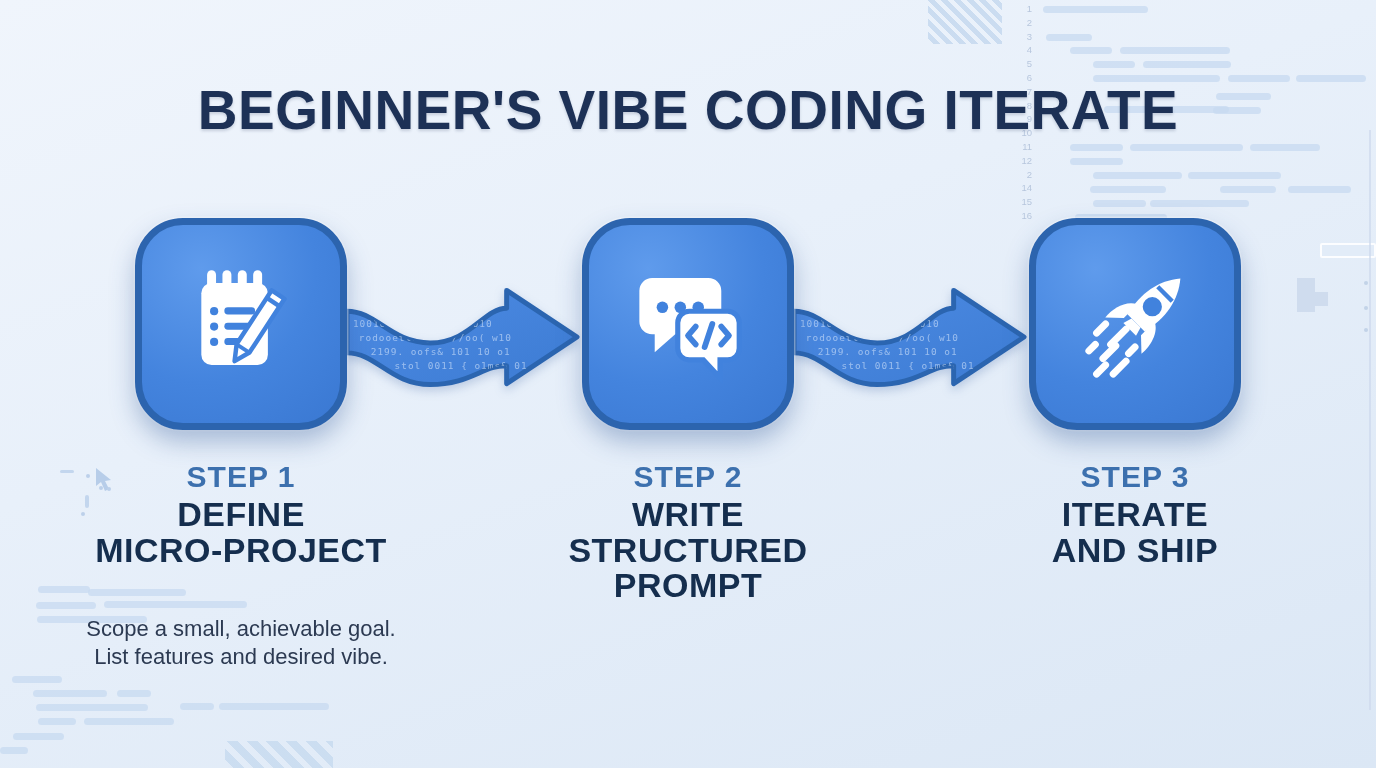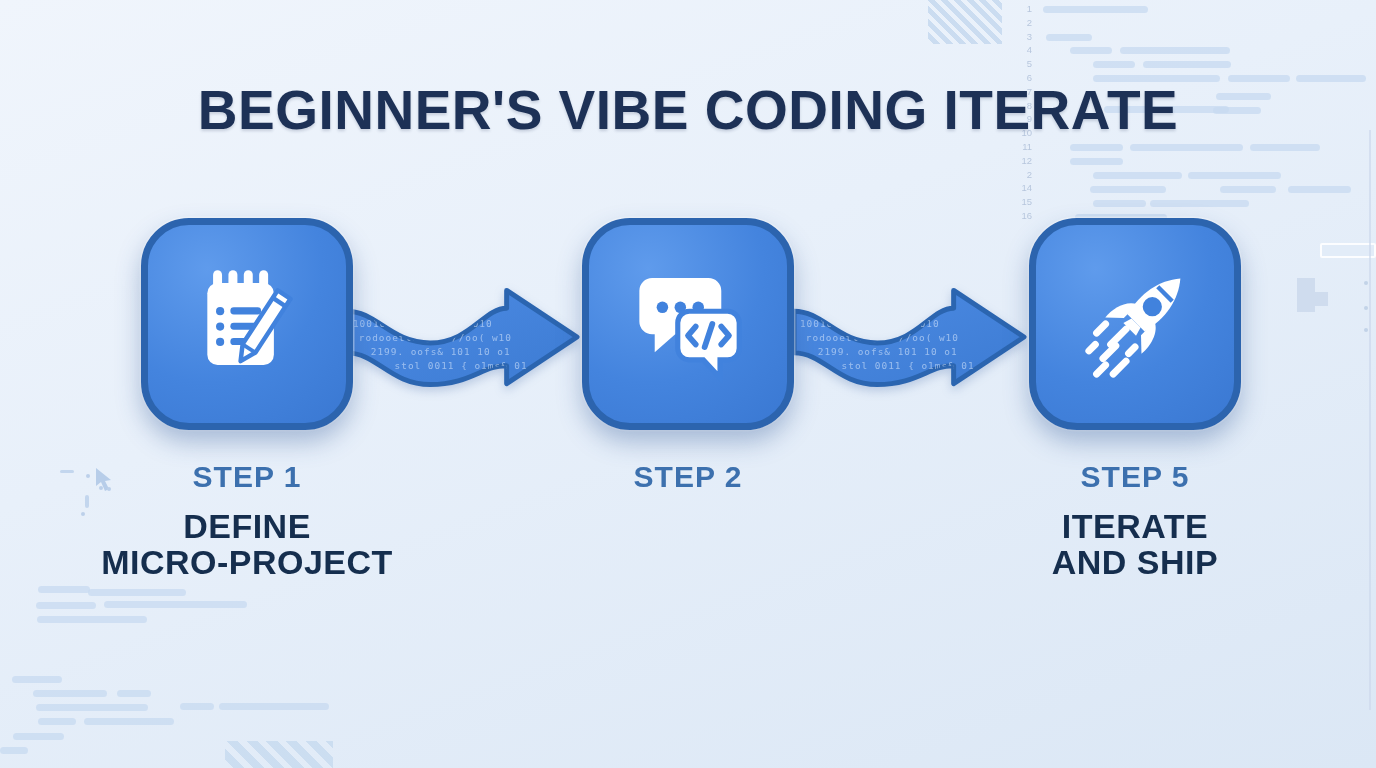--- a/index.html
+++ b/index.html
@@ -31,32 +31,32 @@
   .cdash{position:absolute;width:4px;height:13px;border-radius:2px;background:#c3d6ee;}
   .cdash2{position:absolute;width:14px;height:3px;border-radius:2px;background:#c3d6ee;}
   
   .title{
     position:absolute;left:0;top:78px;width:100%;text-align:center;z-index:2;
     font-size:55px;font-weight:bold;letter-spacing:.5px;color:#1d3156;
     text-shadow:0 2px 3px rgba(25,45,85,.18);white-space:nowrap;
   }
   
   .card{position:absolute;top:218px;width:420px;text-align:center;z-index:2;}
-  .card.c1{left:37px;} .card.c2{left:478px;} .card.c3{left:925px;}
+  .card.c1{left:31px;} .card.c2{left:478px;} .card.c3{left:925px;}
   .iconbox{
     width:212px;height:212px;margin:0 auto;border-radius:48px;
     border:7px solid #2c64ae;box-sizing:border-box;
     background:radial-gradient(circle at 30% 22%,#5f9bec 0%,#4484de 55%,#3a78d2 100%);
     box-shadow:0 12px 24px rgba(47,86,150,.35),0 0 0 1.5px rgba(255,255,255,.45);
     display:flex;align-items:center;justify-content:center;
   }
   .iconbox svg{width:128px;height:128px;}
   .step-label{margin-top:30px;font-size:30px;font-weight:bold;letter-spacing:1px;color:#3c70ae;}
   .step-heading{
-    margin-top:15px;min-height:112px;font-size:34px;font-weight:bold;line-height:1.05;
+    margin-top:3px;min-height:112px;font-size:34px;font-weight:bold;line-height:1.05;
     letter-spacing:.5px;color:#152e4e;white-space:pre-line;
   }
   .step-desc{margin-top:6px;font-size:22px;line-height:1.28;color:#2c3a52;white-space:pre-line;}
   
   .arrow{position:absolute;top:281px;width:238px;height:112px;z-index:1;}
   .arrow.a1{left:345px;} .arrow.a2{left:792px;}
   .arrow svg{width:100%;height:100%;filter:drop-shadow(0 4px 5px rgba(50,90,160,.25));}
   .arrow text{font-family:"DejaVu Sans Mono",monospace;font-size:9.5px;fill:rgba(225,238,255,.55);letter-spacing:1px;}
 </style>
 </head>
@@ -203,36 +203,41 @@
         <rect x="37" y="49" width="21" height="5.5" rx="2.7" fill="#4182dd"></rect>
         <rect x="37" y="61" width="13" height="5.5" rx="2.7" fill="#4182dd"></rect>
         <polygon points="74,23.7 84,30.3 56.6,72.3 45,79 46.6,65.7" fill="#fff" stroke="#4182dd" stroke-width="3.5" stroke-linejoin="round"></polygon>
         <line x1="70.5" y1="29.8" x2="80.2" y2="36.2" stroke="#4182dd" stroke-width="3.5"></line>
         <line x1="47.5" y1="66.5" x2="56" y2="72" stroke="#4182dd" stroke-width="3"></line>
       </svg>
     </div>
     <div class="step-label">STEP 1</div>
     <div class="step-heading">DEFINE
 MICRO-PROJECT</div>
+    <div class="step-desc">Scope a small, achievable goal.
+List features and desired vibe.</div>
   </div>
 
   <div class="card c2">
     <div class="iconbox">
       <svg viewBox="0 0 100 100">
         <path d="M22,14 h44 a10,10 0 0 1 10,10 v24 a10,10 0 0 1 -10,10 H40 L24,72 V58 h-2 a10,10 0 0 1 -10,-10 V24 a10,10 0 0 1 10,-10 Z" fill="#fff"></path>
         <circle cx="30" cy="37" r="4.5" fill="#4182dd"></circle>
         <circle cx="44" cy="37" r="4.5" fill="#4182dd"></circle>
         <circle cx="58" cy="37" r="4.5" fill="#4182dd"></circle>
         <path d="M51,40 h30 a9,9 0 0 1 9,9 v20 a9,9 0 0 1 -9,9 h-6 v14 L62,78 H51 a9,9 0 0 1 -9,-9 V49 a9,9 0 0 1 9,-9 Z" fill="#fff" stroke="#4182dd" stroke-width="4"></path>
         <polyline points="56,52 50,59 56,66" fill="none" stroke="#4182dd" stroke-width="4.5" stroke-linecap="round" stroke-linejoin="round"></polyline>
         <polyline points="76,52 82,59 76,66" fill="none" stroke="#4182dd" stroke-width="4.5" stroke-linecap="round" stroke-linejoin="round"></polyline>
         <line x1="69" y1="50" x2="63" y2="68" stroke="#4182dd" stroke-width="4.5" stroke-linecap="round"></line>
       </svg>
     </div>
     <div class="step-label">STEP 2</div>
+    <div class="step-heading">WRITE
+STRUCTURED
+PROMPT</div>
   </div>
 
   <div class="card c3">
     <div class="iconbox">
       <svg viewBox="0 0 100 100">
         <g transform="translate(60 40) rotate(45)">
           <path d="M0,-36 C11,-23 14,-6 9.5,13 L-9.5,13 C-14,-6 -11,-23 0,-36 Z" fill="#fff"></path>
           <line x1="-8" y1="-19" x2="8" y2="-19" stroke="#4182dd" stroke-width="3.5"></line>
           <circle cx="0" cy="-5" r="7.5" fill="#4182dd"></circle>
           <path d="M-9.5,2 C-18,6 -21,18 -20,27 L-9.5,17 Z" fill="#fff"></path>
@@ -243,18 +248,18 @@
           <line x1="20" y1="57" x2="27" y2="50"></line>
           <line x1="31" y1="66" x2="43" y2="54"></line>
           <line x1="14" y1="71" x2="19" y2="66"></line>
           <line x1="25" y1="77" x2="35" y2="67"></line>
           <line x1="45" y1="73" x2="50" y2="68"></line>
           <line x1="20" y1="89" x2="27" y2="82"></line>
           <line x1="33" y1="89" x2="43" y2="79"></line>
         </g>
       </svg>
     </div>
-    <div class="step-label">STEP 5</div>
+    <div class="step-label">STEP 3</div>
     <div class="step-heading">ITERATE
 AND SHIP</div>
   </div>
 
 </div>
 
 </body></html>

